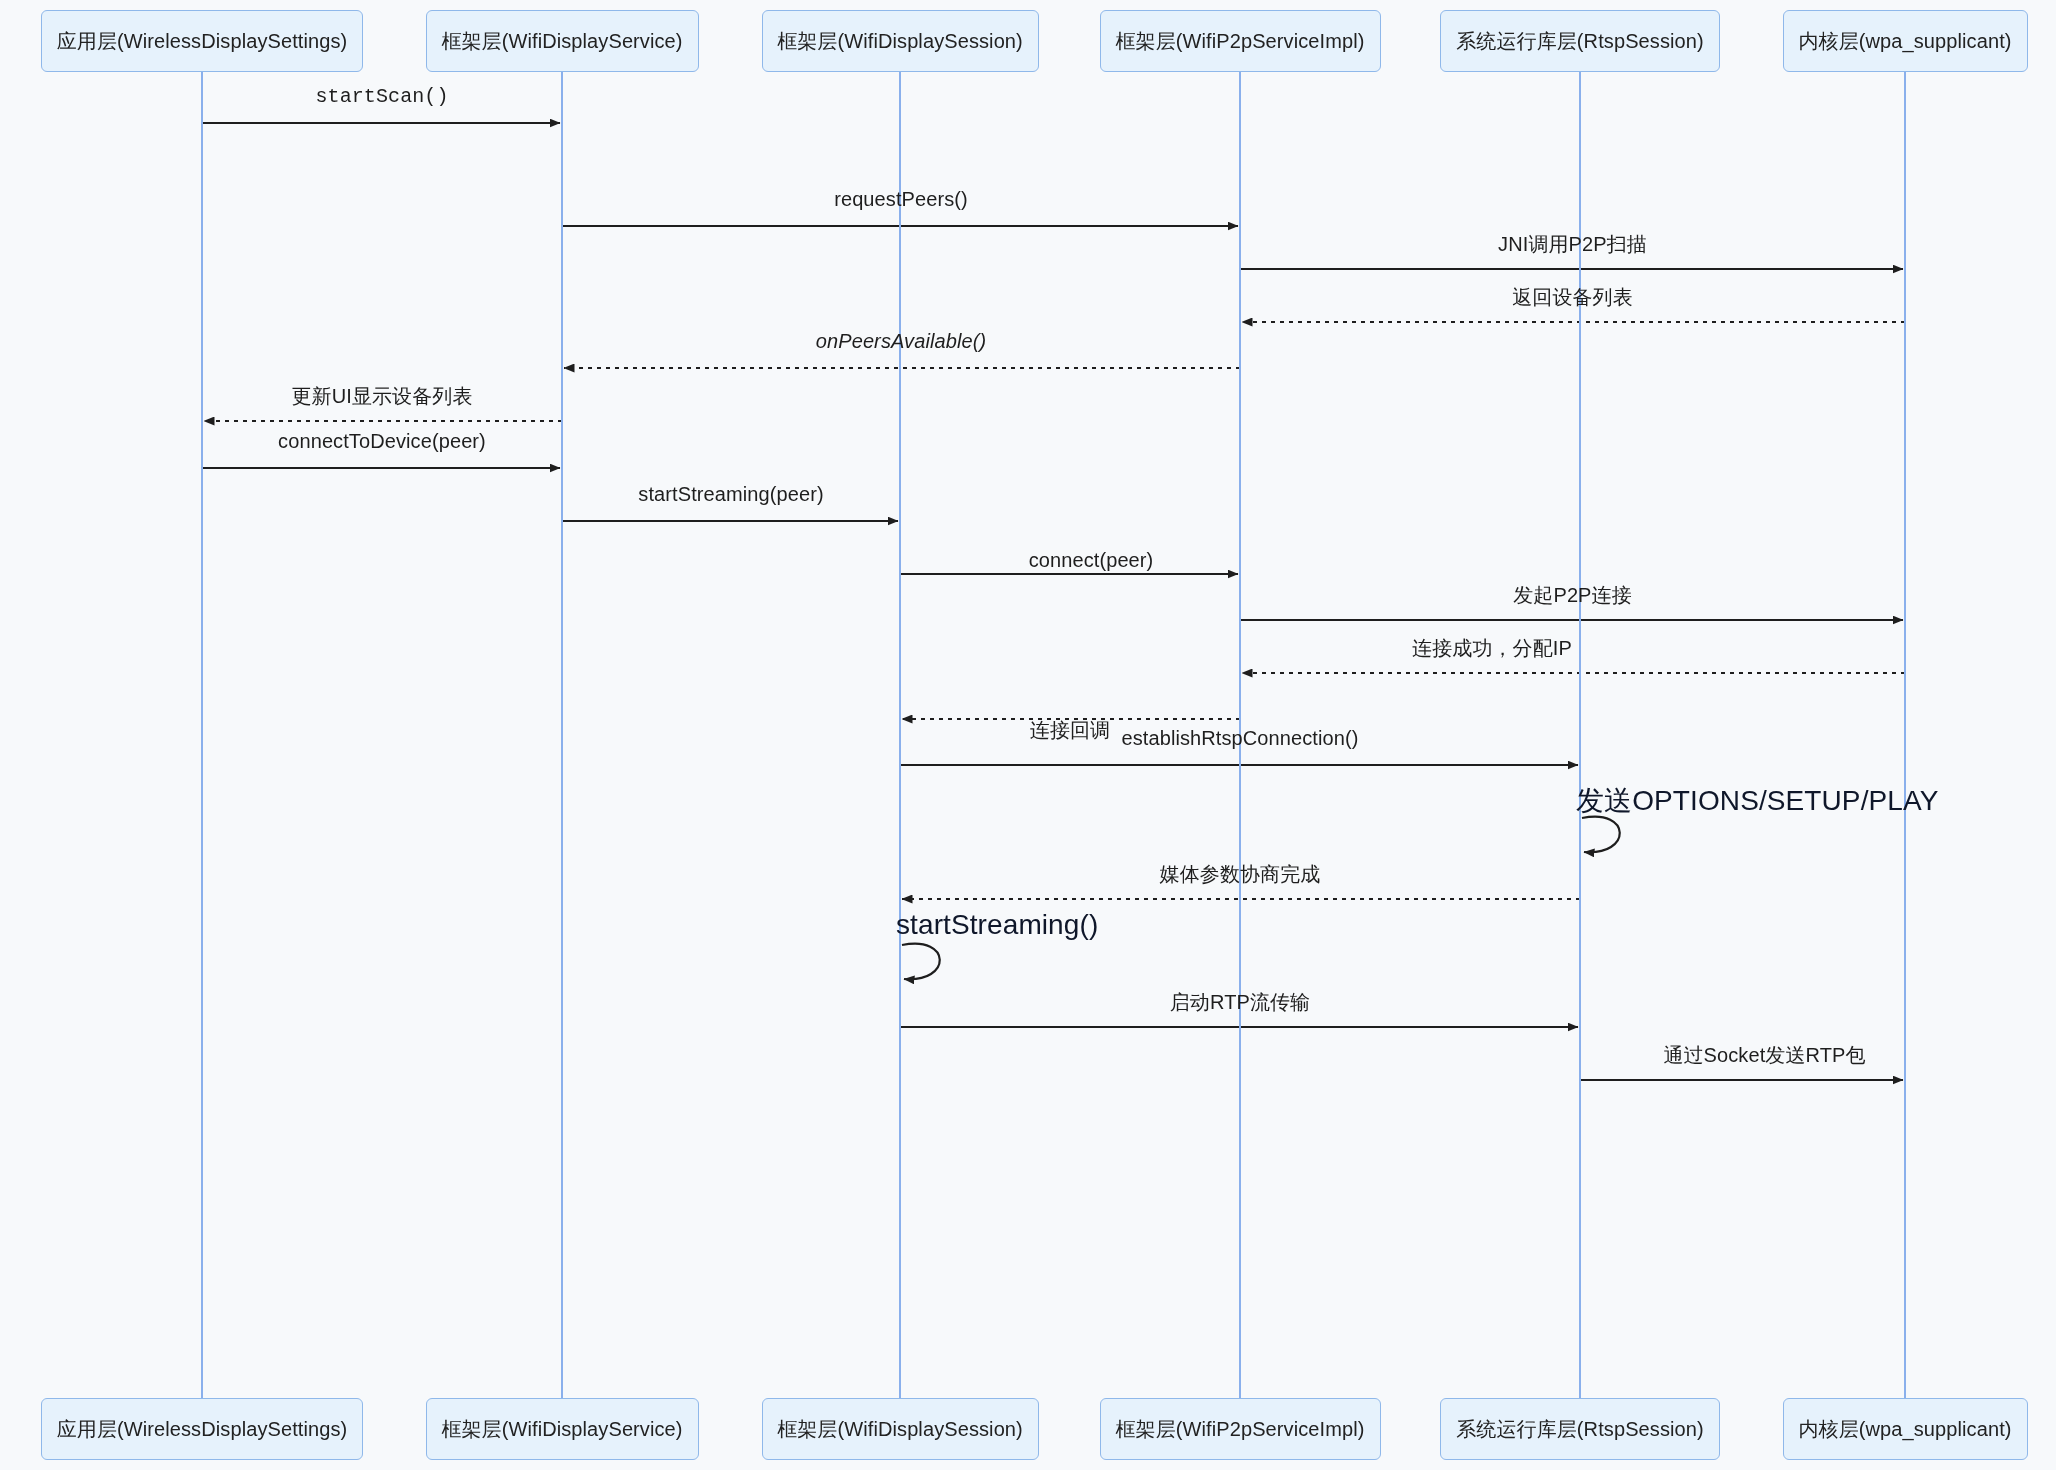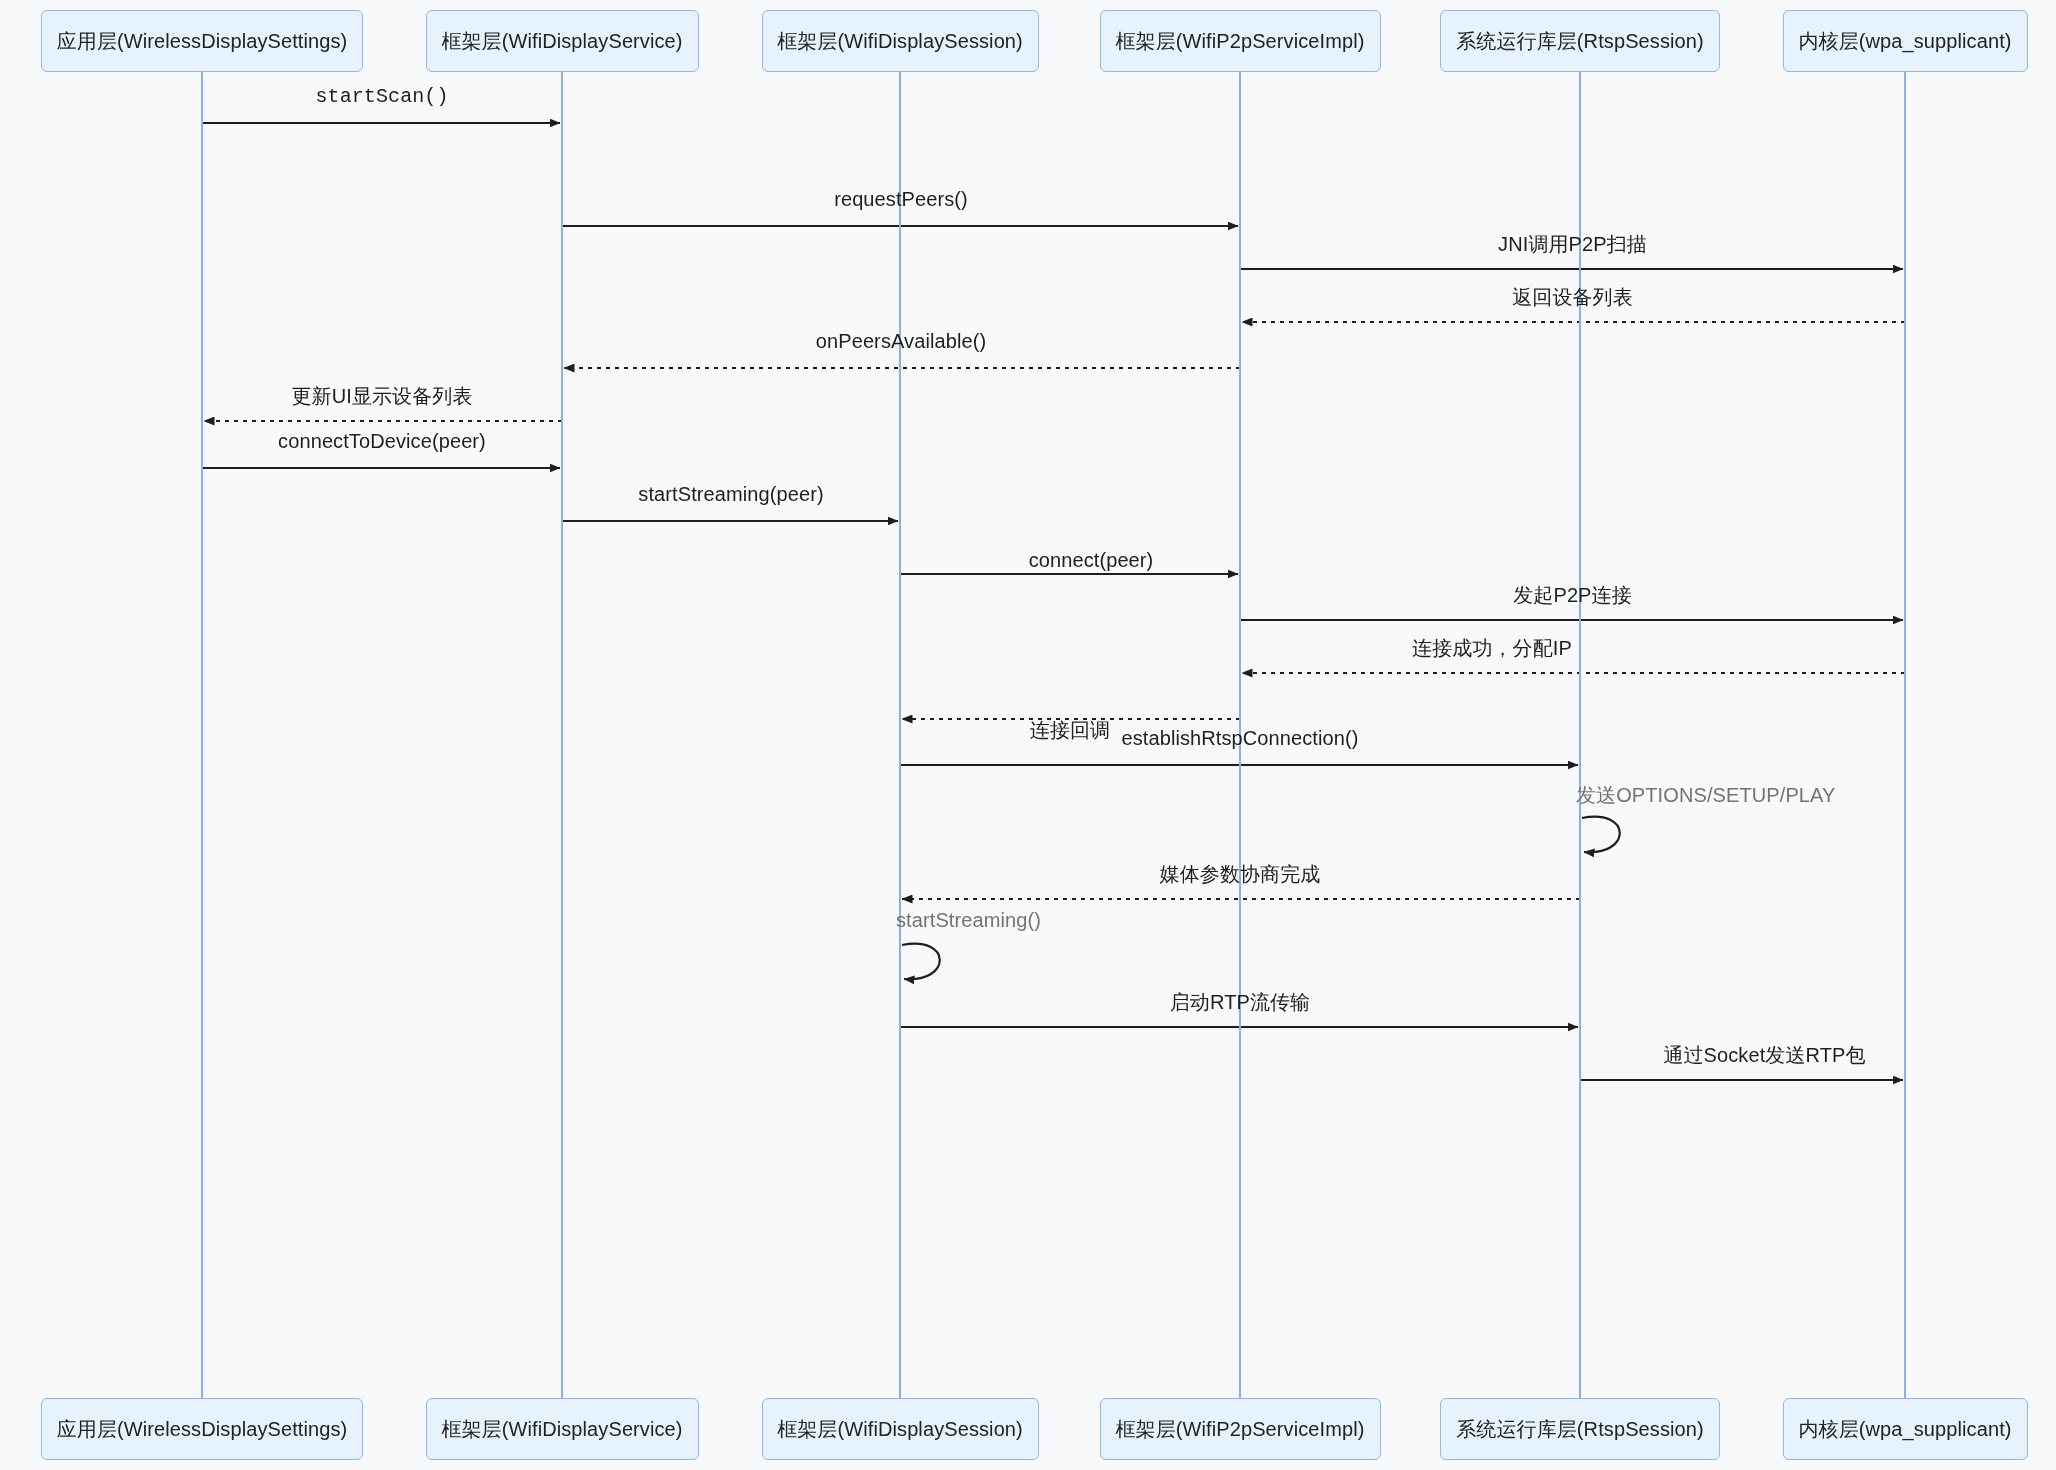--- a/index.html
+++ b/index.html
@@ -42,22 +42,22 @@
   .msg-label {
     position: absolute;
     font-size: 20px;
     color: #1e1e1e;
     white-space: nowrap;
     transform: translateX(-50%);
     letter-spacing: 0.1px;
   }
   .loop-label {
     position: absolute;
-    font-size: 20px;
-    color: #737373;
+    font-size: 28px;
+    color: #0f172a;
     white-space: nowrap;
     letter-spacing: 0.1px;
   }
 </style>
 </head>
 <body>
 
 <div id="diagram">
     <svg width="2056" height="1470" style="position: absolute; left: 0px; top: 0px;">
       <defs>
@@ -126,21 +126,21 @@
       <span>内核层(wpa_supplicant)</span>
     </div>
     <div class="participant-box" style="left: 1782.5px; top: 1398px; width: 245px;">
       <span>内核层(wpa_supplicant)</span>
     </div>
     <div class="lifeline" style="left: 1903.8px; top: 72px; height: 1326px;"></div>
     <div class="msg-label" style="left: 382px; top: 85px; font-family: Liberation Mono, monospace;">startScan()</div>
     <div class="msg-label" style="left: 901px; top: 188px;">requestPeers()</div>
     <div class="msg-label" style="left: 1572.5px; top: 231px;">JNI调用P2P扫描</div>
     <div class="msg-label" style="left: 1572.5px; top: 284px;">返回设备列表</div>
-    <div class="msg-label" style="left: 901px; top: 330px;">onPeersAvailable()</div>
+    <div class="msg-label" style="left: 901px; top: 330px; font-style: italic;">onPeersAvailable()</div>
     <div class="msg-label" style="left: 382px; top: 383px;">更新UI显示设备列表</div>
     <div class="msg-label" style="left: 382px; top: 430px;">connectToDevice(peer)</div>
     <div class="msg-label" style="left: 731px; top: 483px;">startStreaming(peer)</div>
     <div class="msg-label" style="left: 1070px; top: 549px; margin-left: 21px;">connect(peer)</div>
     <div class="msg-label" style="left: 1572.5px; top: 582px;">发起P2P连接</div>
     <div class="msg-label" style="left: 1492px; top: 635px;">连接成功，分配IP</div>
     <div class="msg-label" style="left: 1070px; top: 681px; margin-top: 36px;">连接回调</div>
     <div class="msg-label" style="left: 1240px; top: 727px; text-align: center;">establishRtspConnection()</div>
     <div class="msg-label" style="left: 1240px; top: 861px;">媒体参数协商完成</div>
     <div class="msg-label" style="left: 1240px; top: 989px;">启动RTP流传输</div>

